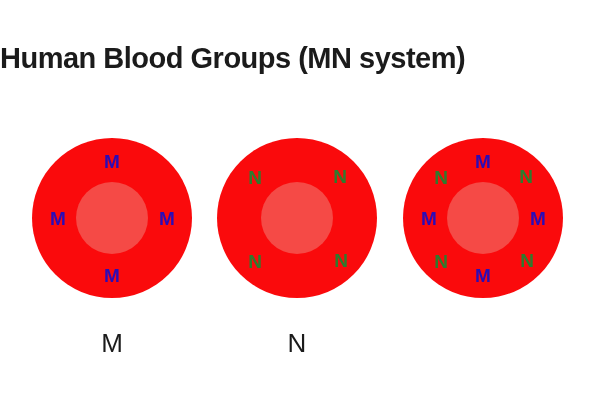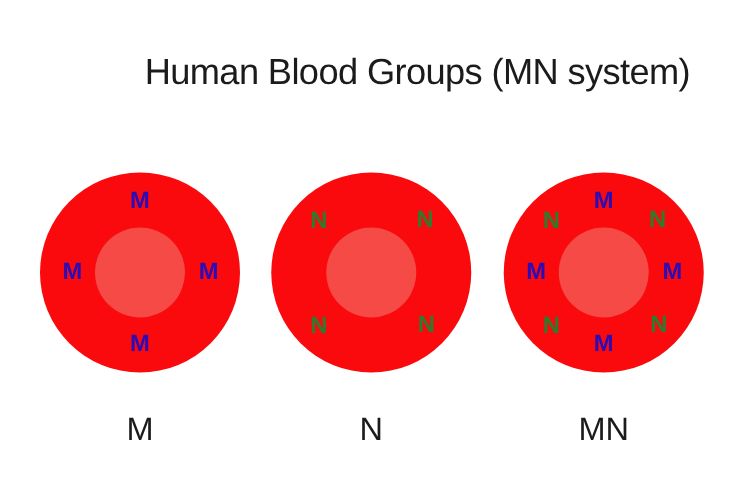--- a/index.html
+++ b/index.html
@@ -11,21 +11,21 @@
     --bg:#ffffff;
   }
   *{margin:0;padding:0;box-sizing:border-box;}
   html,body{width:600px;height:400px;background:var(--bg);overflow:hidden;}
   .stage{
     position:relative;width:600px;height:400px;background:var(--bg);
     font-family:"Liberation Sans", sans-serif;
   }
   .title{
     position:absolute;left:0;top:42px;width:552px;
-    text-align:right;font-size:29px;font-weight:normal;
+    text-align:left;font-size:29px;font-weight:bold;
     color:var(--text-black);letter-spacing:-0.5px;
   }
   .cell{
     position:absolute;width:160px;height:160px;border-radius:50%;
     background:var(--cell-red);top:138px;
   }
   .cell-1{left:32px;}
   .cell-2{left:217px;}
   .cell-3{left:403px;}
   .inner{
@@ -85,15 +85,14 @@
     <span class="antigen antigen-n pos-top-right">N</span>
     <span class="antigen antigen-m pos-left">M</span>
     <span class="antigen antigen-m pos-right">M</span>
     <span class="antigen antigen-n pos-bottom-left">N</span>
     <span class="antigen antigen-n pos-bottom-right">N</span>
     <span class="antigen antigen-m pos-bottom">M</span>
   </div>
 
   <div class="group-label group-label-1">M</div>
   <div class="group-label group-label-2">N</div>
-  <div class="group-label group-label-3">MN</div>
 
 </div>
 
 </body></html>

